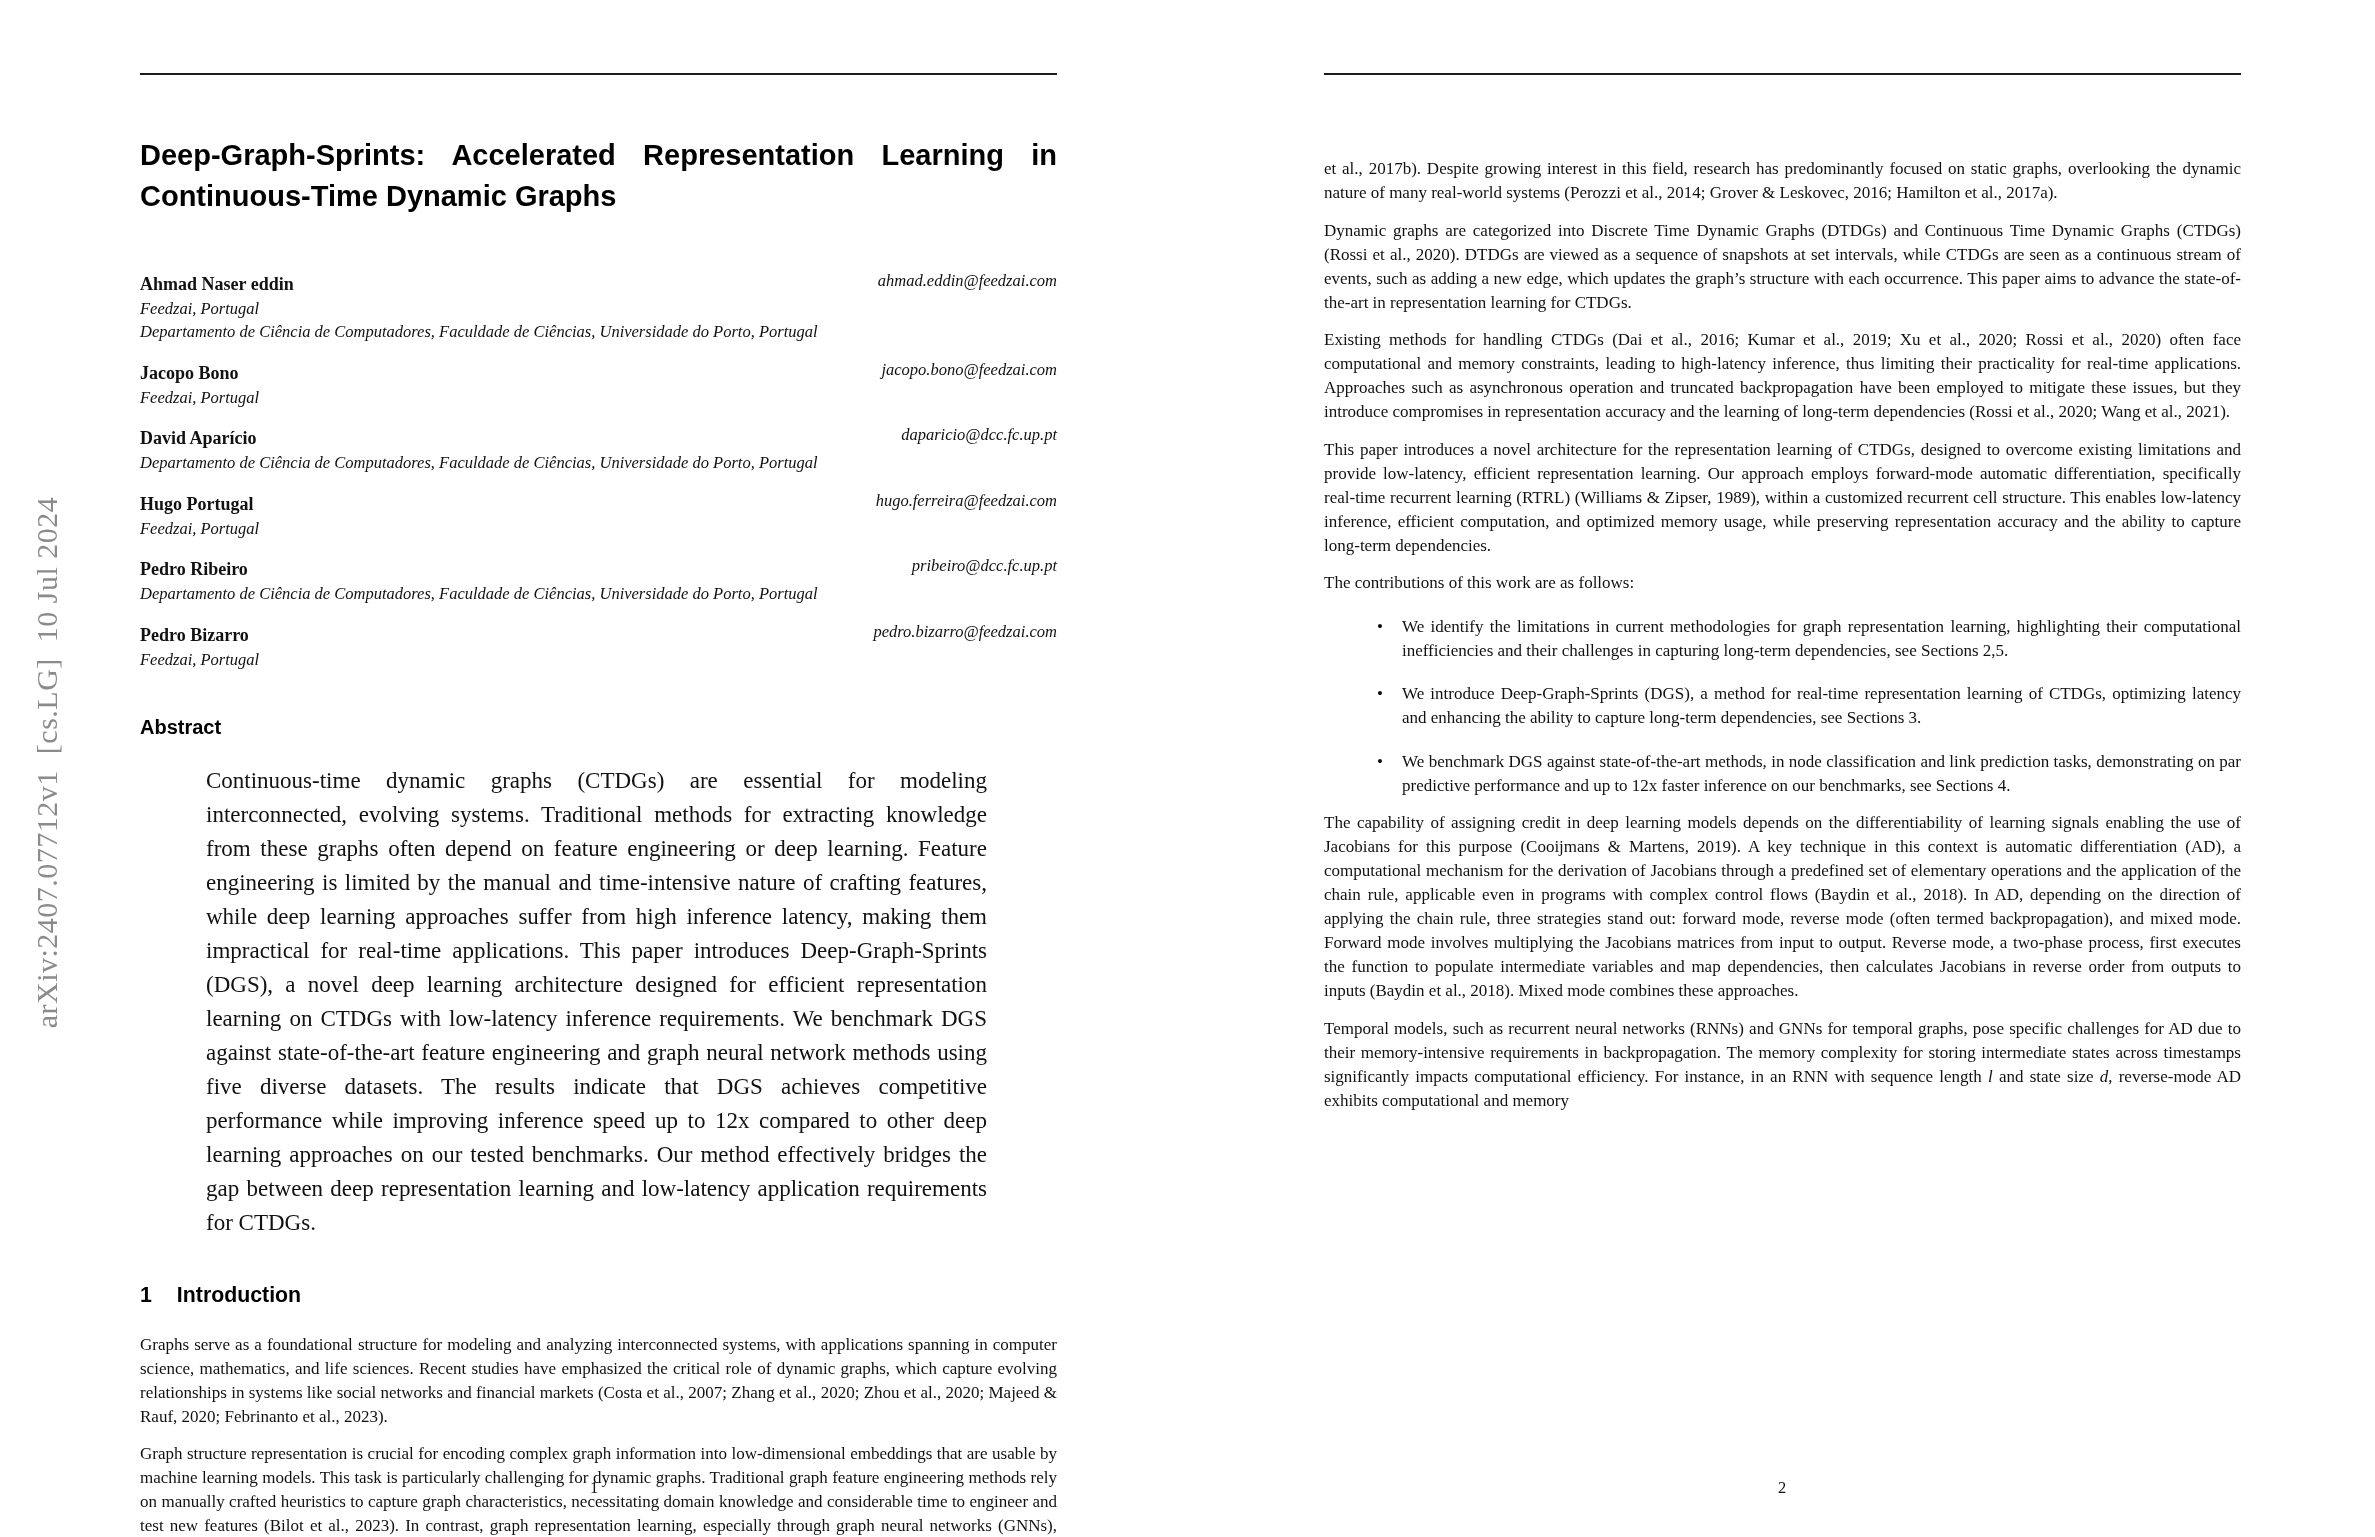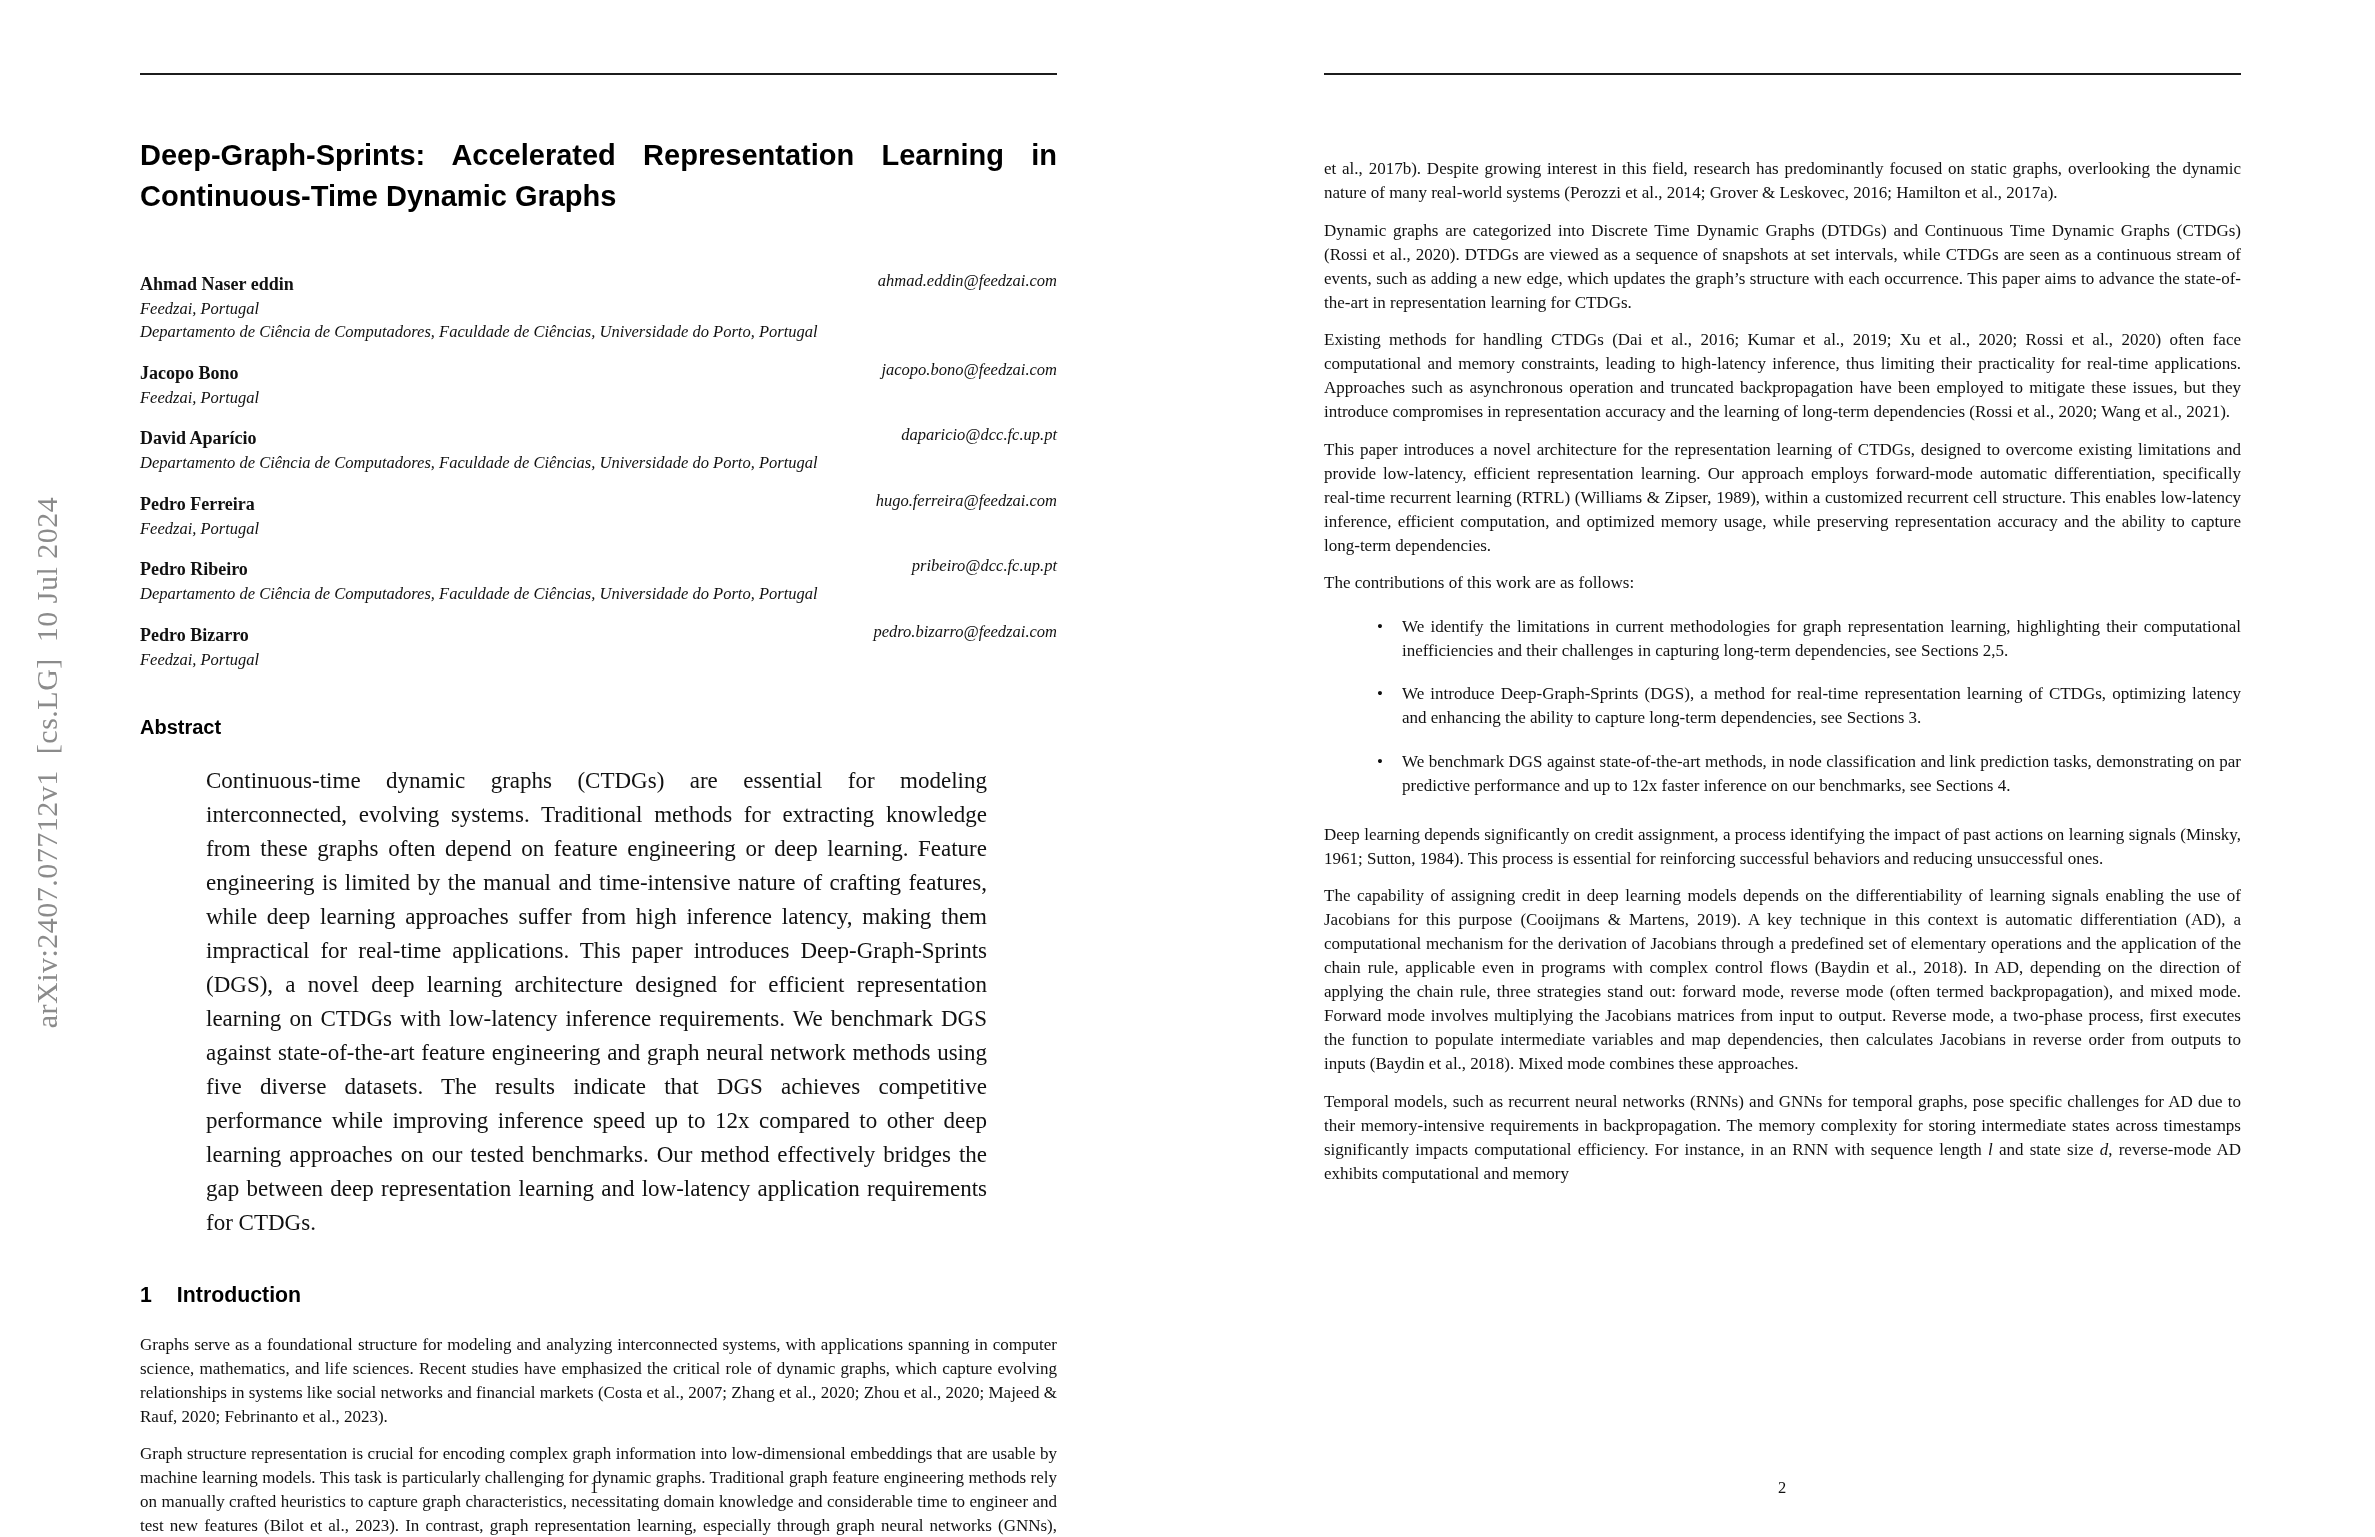--- a/index.html
+++ b/index.html
@@ -84,21 +84,21 @@
       </div>
       <div class="author">
         <div class="author-row">
           <span class="author-name">David Aparício</span>
           <span class="author-email">daparicio@dcc.fc.up.pt</span>
         </div>
         <div class="author-affil">Departamento de Ciência de Computadores, Faculdade de Ciências, Universidade do Porto, Portugal</div>
       </div>
       <div class="author">
         <div class="author-row">
-          <span class="author-name">Pedro Ferreira</span>
+          <span class="author-name">Hugo Portugal</span>
           <span class="author-email">hugo.ferreira@feedzai.com</span>
         </div>
         <div class="author-affil">Feedzai, Portugal</div>
       </div>
       <div class="author">
         <div class="author-row">
           <span class="author-name">Pedro Ribeiro</span>
           <span class="author-email">pribeiro@dcc.fc.up.pt</span>
         </div>
         <div class="author-affil">Departamento de Ciência de Computadores, Faculdade de Ciências, Universidade do Porto, Portugal</div>
@@ -141,21 +141,20 @@
       <div class="bullet">
         <span class="dot">•</span>
         <span>We introduce Deep-Graph-Sprints (<b>DGS</b>), a method for real-time representation learning of CTDGs, optimizing latency and enhancing the ability to capture long-term dependencies, see Sections 3.</span>
       </div>
       <div class="bullet">
         <span class="dot">•</span>
         <span>We benchmark DGS against state-of-the-art methods, in node classification and link prediction tasks, demonstrating on par predictive performance and up to 12x faster inference on our benchmarks, see Sections 4.</span>
       </div>
     </div>
 
-    <p class="body-par after-section">Deep learning depends significantly on credit assignment, a process identifying the impact of past actions on learning signals (Minsky, 1961; Sutton, 1984). This process is essential for reinforcing successful behaviors and reducing unsuccessful ones.</p>
     <p class="body-par">The capability of assigning credit in deep learning models depends on the differentiability of learning signals enabling the use of Jacobians for this purpose (Cooijmans &amp; Martens, 2019). A key technique in this context is automatic differentiation (<b>AD</b>), a computational mechanism for the derivation of Jacobians through a predefined set of elementary operations and the application of the chain rule, applicable even in programs with complex control flows (Baydin et al., 2018). In AD, depending on the direction of applying the chain rule, three strategies stand out: forward mode, reverse mode (often termed backpropagation), and mixed mode. Forward mode involves multiplying the Jacobians matrices from input to output. Reverse mode, a two-phase process, first executes the function to populate intermediate variables and map dependencies, then calculates Jacobians in reverse order from outputs to inputs (Baydin et al., 2018). Mixed mode combines these approaches.</p>
     <p class="body-par">Temporal models, such as recurrent neural networks (<b>RNNs</b>) and GNNs for temporal graphs, pose specific challenges for AD due to their memory-intensive requirements in backpropagation. The memory complexity for storing intermediate states across timestamps significantly impacts computational efficiency. For instance, in an RNN with sequence length <i>l</i> and state size <i>d</i>, reverse-mode AD exhibits computational and memory</p>
   </div>
   <div class="pagenum">2</div>
 </div>
 
 <div class="watermark">arXiv:2407.07712v1  [cs.LG]  10 Jul 2024</div>
 
 
 </body></html>

